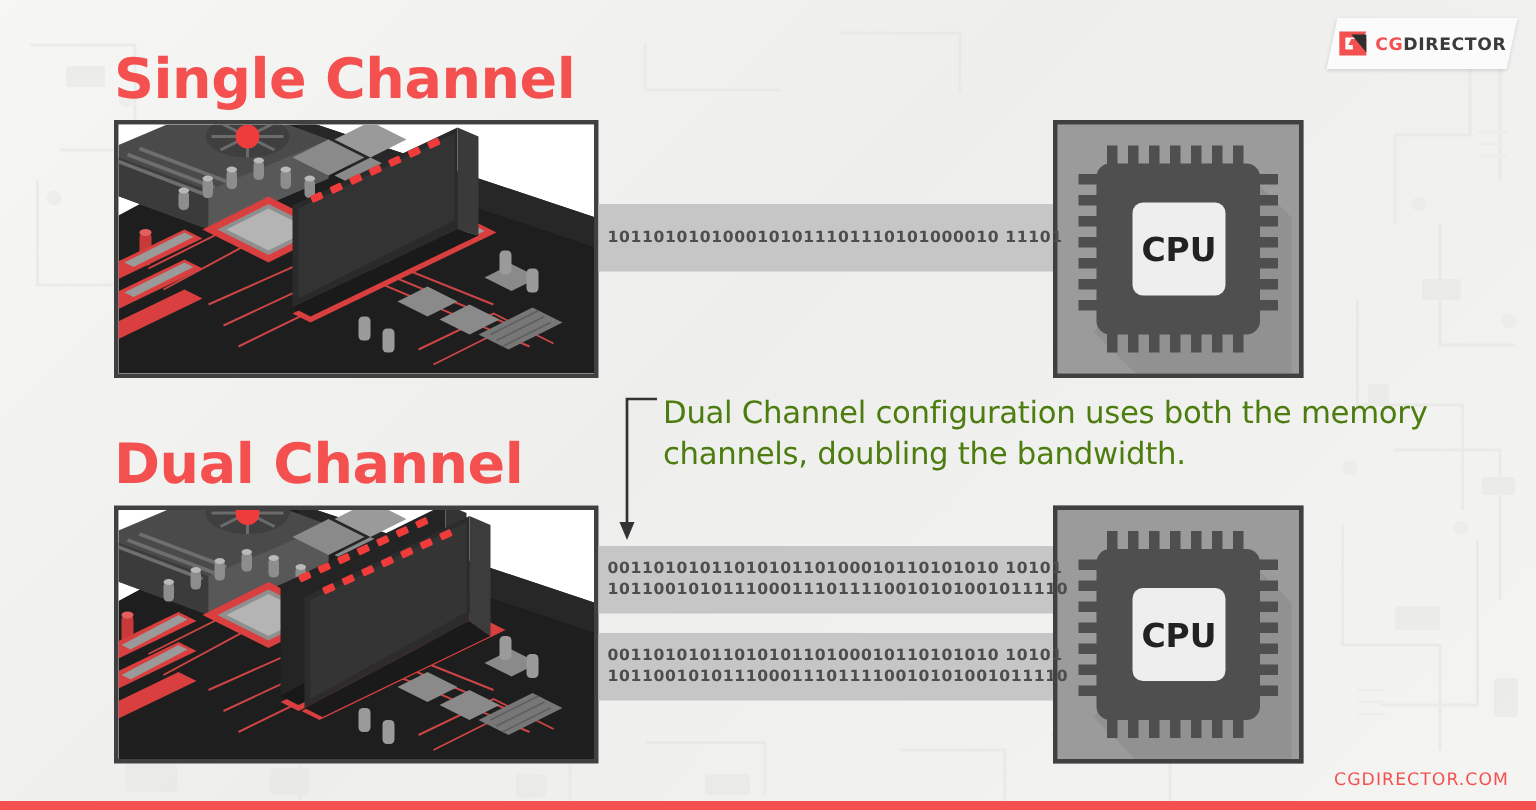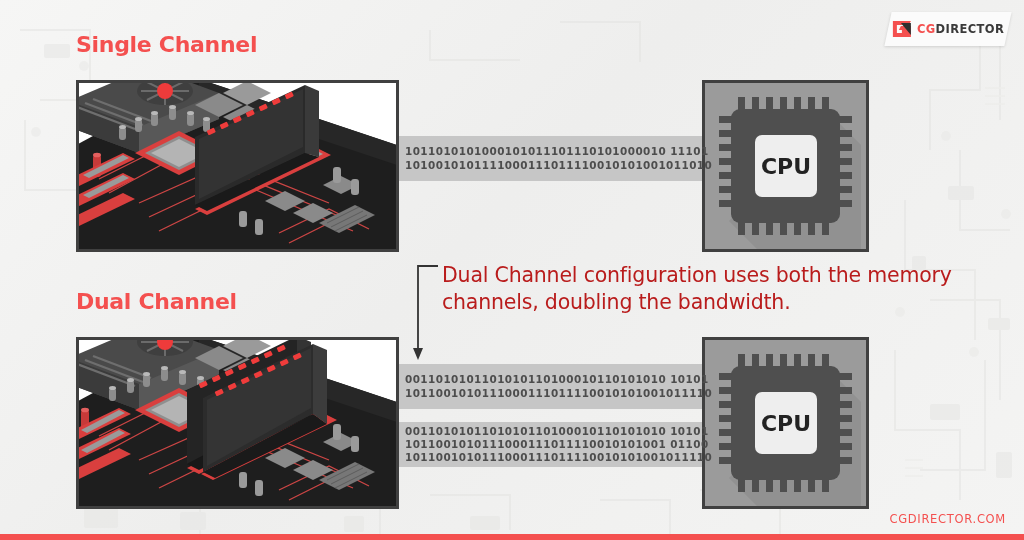--- a/index.html
+++ b/index.html
@@ -30,21 +30,21 @@
   .logo-inner{transform:skewX(12deg);display:flex;align-items:center;gap:4px;}
   .logo-mark{width:22px;height:19px;position:relative;display:block;}
   .logo-text{font-size:11.5px;font-weight:bold;letter-spacing:.4px;line-height:1;
     font-family:"DejaVu Sans",sans-serif;}
   .logo-text .cg{color:#f4504f;}
   .logo-text .dir{color:#3a3a3a;}
 
   
   .heading{
     position:absolute;color:#f4504f;font-weight:bold;
-    font-size:22px;letter-spacing:-0.3px;line-height:1;
+    font-size:37px;letter-spacing:-0.3px;line-height:1;
     font-family:"DejaVu Sans",sans-serif;
   }
   #h-single{left:76px;top:34px;}
   #h-dual{left:76px;top:291px;text-align:center;}
 
   
   .panel{position:absolute;border:3px solid #404040;box-sizing:border-box;background:#fff;overflow:hidden;}
   #panel-mb-single{left:76px;top:80px;width:323px;height:172px;}
   #panel-mb-dual{left:76px;top:337px;width:323px;height:172px;}
   #panel-cpu-single{left:702px;top:80px;width:167px;height:172px;background:#9b9b9b;}
@@ -64,21 +64,21 @@
   }
   #band-single{left:399px;top:136px;width:303px;height:45px;}
   #band-dual-a{left:399px;top:364px;width:303px;height:45px;}
   #band-dual-b{left:399px;top:422px;width:303px;height:45px;}
 
   
   #callout{position:absolute;left:408px;top:258px;width:560px;height:108px;}
   #callout svg{position:absolute;left:0;top:0;}
   #callout-text{
     position:absolute;left:34px;top:4px;width:530px;
-    font-size:20.5px;line-height:27px;color:#b91c1c;
+    font-size:20.5px;line-height:27px;color:#4d7c0f;
     font-family:"DejaVu Sans",sans-serif;letter-spacing:-.2px;
   }
 
   
   #footer{
     position:absolute;right:18px;bottom:14px;
     color:#f4504f;font-weight:normal;font-size:11.5px;letter-spacing:.7px;
     font-family:"DejaVu Sans",sans-serif;
   }
 </style>
@@ -450,31 +450,29 @@
       </g>
     </g>
     <rect x="26" y="26" width="109" height="114" rx="9" fill="#4f4f4f"></rect>
     <rect x="50" y="52" width="62" height="62" rx="7" fill="#eeeeee"></rect>
     <text x="81" y="91" font-family="DejaVu Sans, sans-serif" font-size="22" font-weight="bold" fill="#222222" text-anchor="middle">CPU</text>
   </svg>
 </div>
 
 <div class="binary-band" id="band-single">
   <div class="brow">1011010101000101011101110101000010 11101</div>
-  <div class="brow">1010010101111000111011110010101001011010</div>
 </div>
 
 <div class="binary-band" id="band-dual-a">
   <div class="brow">0011010101101010110100010110101010 10101</div>
   <div class="brow">1011001010111000111011110010101001011110</div>
 </div>
 
 <div class="binary-band" id="band-dual-b">
   <div class="brow">0011010101101010110100010110101010 10101</div>
-  <div class="brow">1011001010111000111011110010101001 01100</div>
   <div class="brow">1011001010111000111011110010101001011110</div>
 </div>
 
 <div id="callout">
   <svg width="40" height="108" aria-hidden="true">
     <path d="M30 8 L10 8 L10 92" stroke="#333333" stroke-width="1.8" fill="none"></path>
     <path d="M10 102 L5 90 L15 90 Z" fill="#333333"></path>
   </svg>
   <div id="callout-text">Dual Channel configuration uses both the memory channels, doubling the bandwidth.</div>
 </div>

